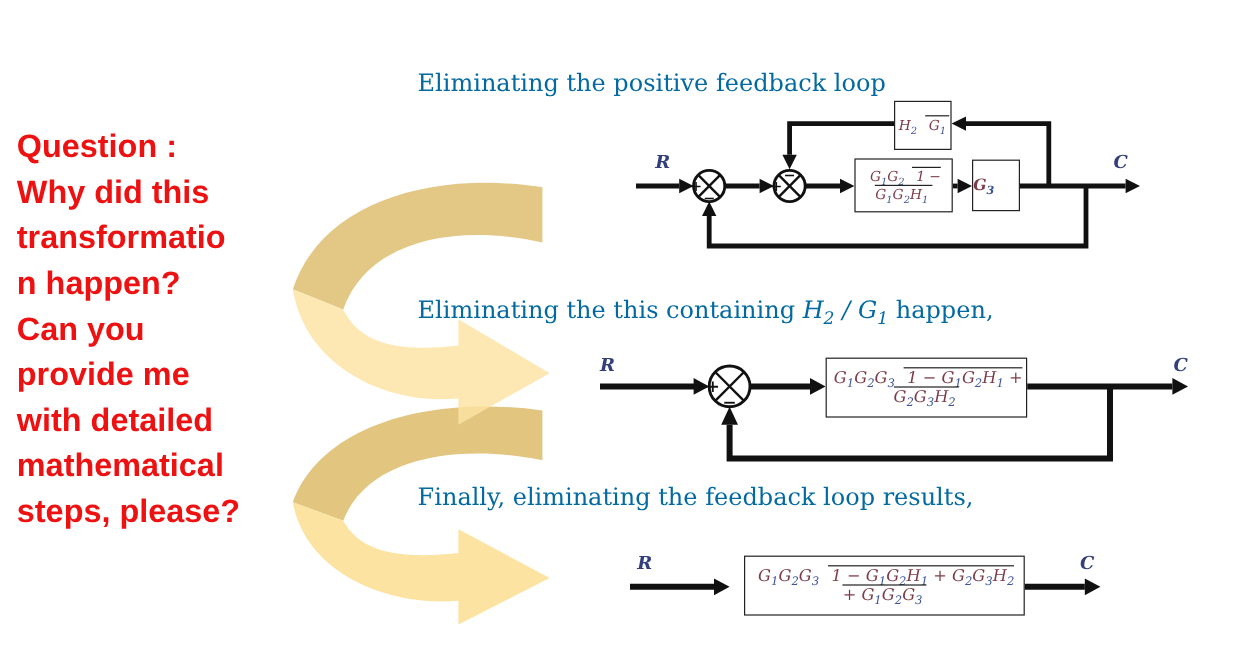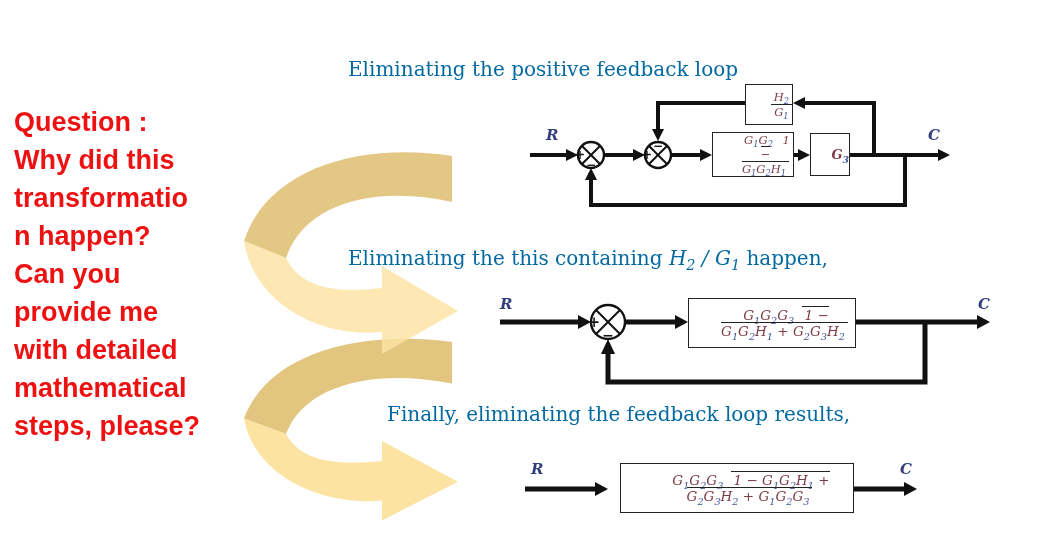--- a/index.html
+++ b/index.html
@@ -18,21 +18,21 @@
     font-size:20px;color:#0369a1;white-space:nowrap;
   }
   .dtitle .tmath{font-style:italic;}
   .dtitle sub{font-size:0.7em;line-height:0;}
   .iolabel{
     font-family:"DejaVu Serif","Liberation Serif",serif;
     font-style:italic;font-weight:bold;font-size:15px;color:#333f7d;
   }
   .block{
     position:absolute;border:1.5px solid #222;background:#fff;
-    display:flex;align-items:center;justify-content:flex-end;box-sizing:border-box;padding-left:25px;
+    display:flex;align-items:center;justify-content:flex-start;box-sizing:border-box;
   }
   .math{
     font-family:"DejaVu Serif","Liberation Serif",serif;
     font-style:italic;color:#7d3b47;
   }
   .math sub,.tmath sub{font-size:0.72em;line-height:0;}
   .math sub{color:#3f549b;}
   .frac{display:inline-block;text-align:center;line-height:1.22;}
   .frac .den{border-top:1.4px solid #222;padding:0 3px;}
   .frac .num{padding:0 3px;}
@@ -151,21 +151,21 @@
 <div class="abs iolabel" style="left:500px;top:295px;">R</div>
 <div class="abs iolabel" style="left:978px;top:295px;">C</div>
 
 <div class="block" style="left:688px;top:298px;width:168px;height:50px;">
   <span class="frac math f14">
     <span class="num">G<sub>1</sub>G<sub>2</sub>G<sub>3</sub></span>
     <span class="den">1 − G<sub>1</sub>G<sub>2</sub>H<sub>1</sub> + G<sub>2</sub>G<sub>3</sub>H<sub>2</sub></span>
   </span>
 </div>
 
-<div class="abs dtitle" style="left:348px;top:402px;margin-left:39px;">Finally, eliminating the feedback loop results,</div>
+<div class="abs dtitle" style="left:348px;top:402px;">Finally, eliminating the feedback loop results,</div>
 
 <svg class="abs" style="left:500px;top:440px;" width="440" height="100" viewBox="0 0 440 100">
   <path class="flow" stroke-width="5" d="M25,49 H95"></path>
   <polygon class="head" points="108,49 95,42 95,56"></polygon>
   <path class="flow" stroke-width="5" d="M342,49 H404"></path>
   <polygon class="head" points="417,49 404,42 404,56"></polygon>
 </svg>
 
 <div class="abs iolabel" style="left:531px;top:460px;">R</div>
 <div class="abs iolabel" style="left:900px;top:460px;">C</div>

